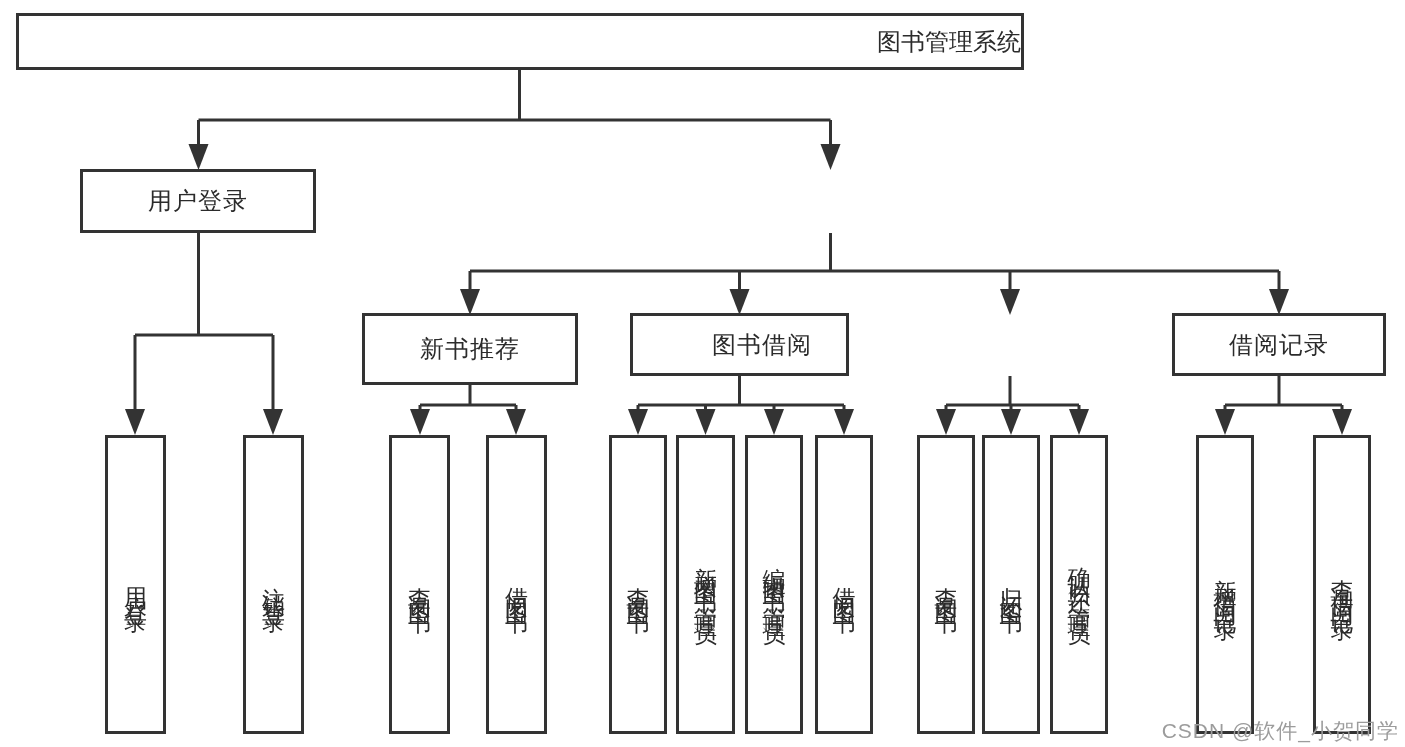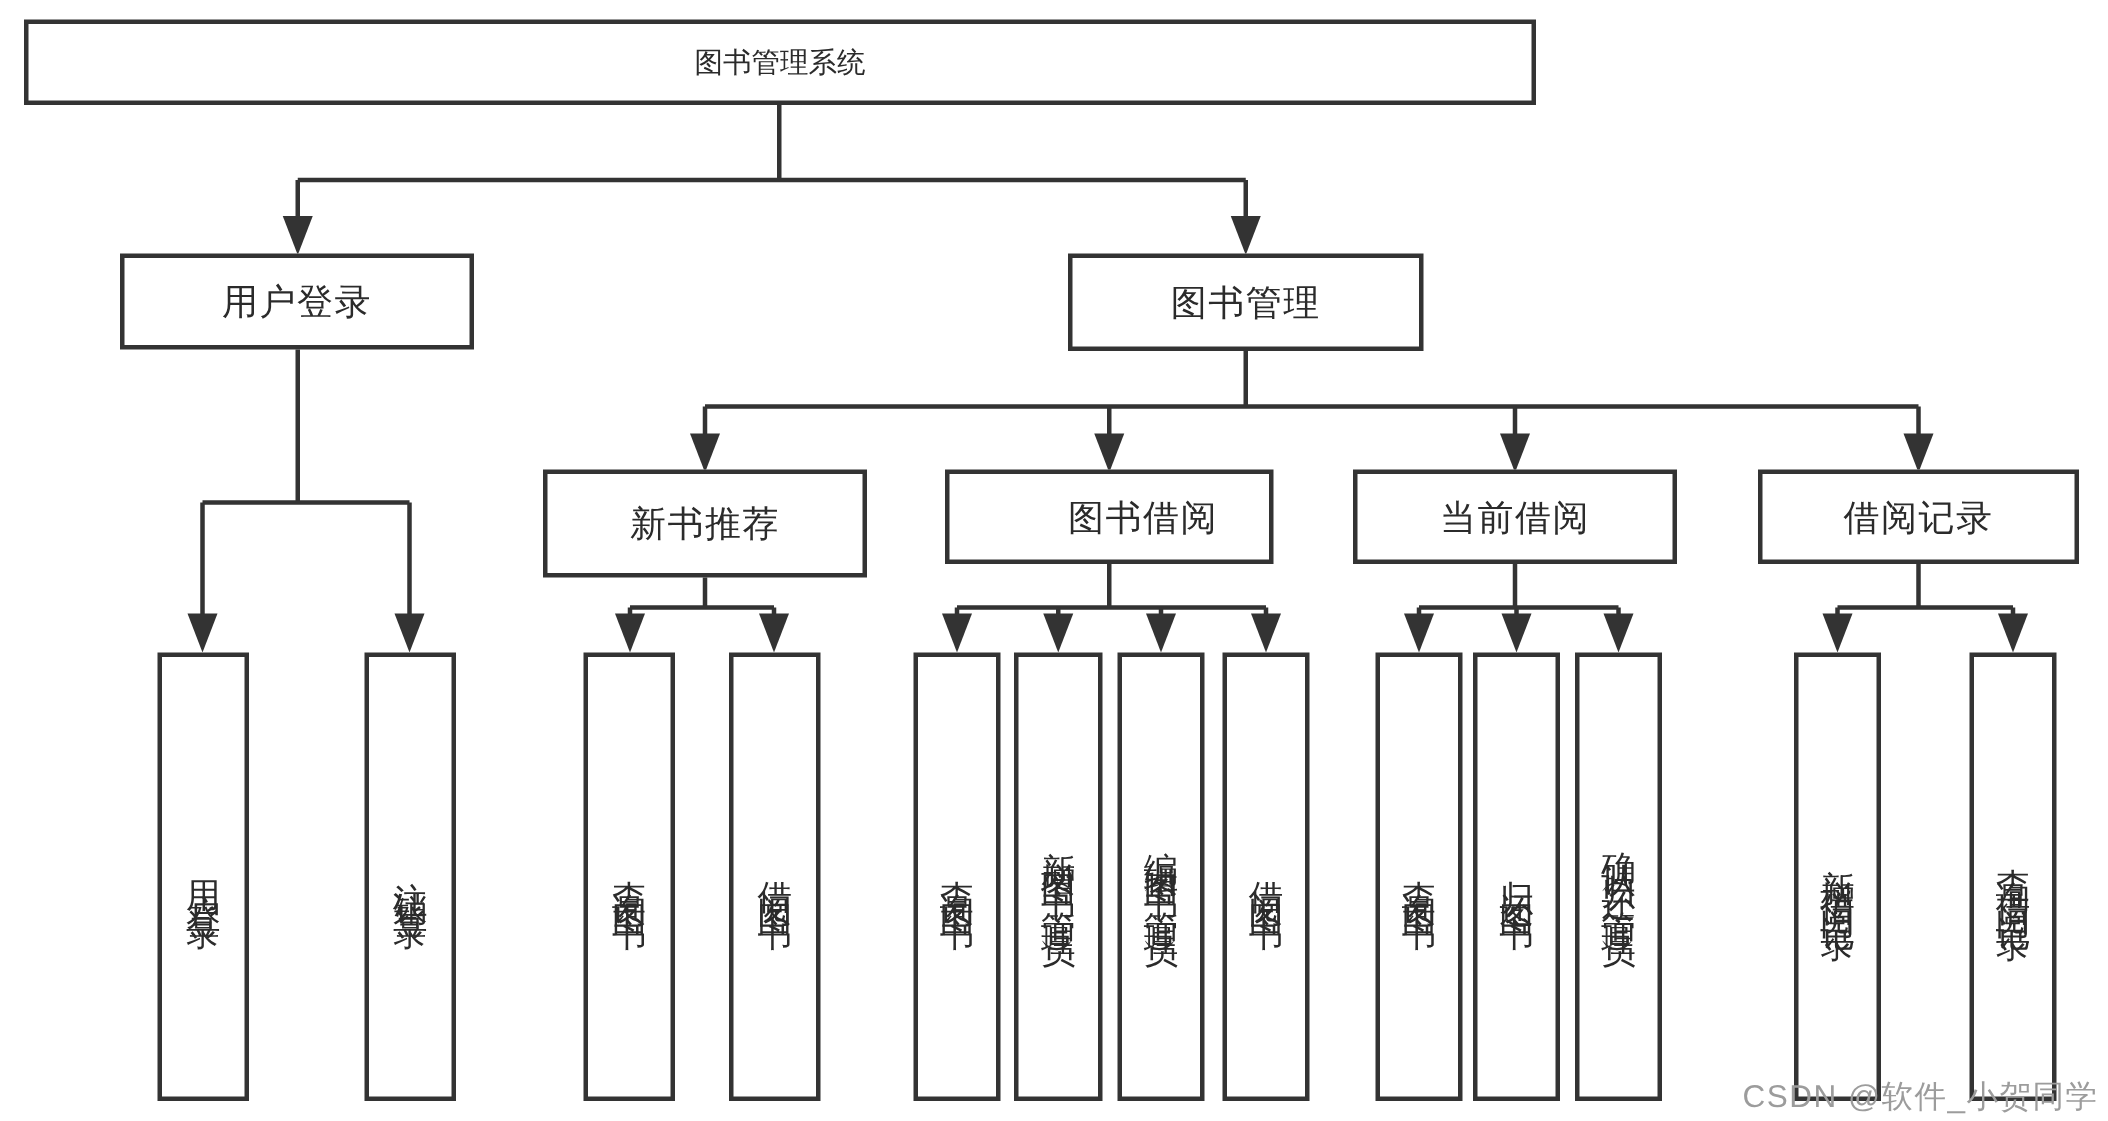--- a/index.html
+++ b/index.html
@@ -20,21 +20,21 @@
   .connectors polygon{fill:var(--line);stroke:none;}
   .node{
     position:absolute;
     box-sizing:border-box;
     border:3px solid var(--line);
     background:#fff;
     display:flex;align-items:center;justify-content:center;
     text-align:center;
   }
   .h-node{font-size:24px;letter-spacing:1px;}
-  .root-node{font-size:19px;}
+  .root-node{font-size:24px;justify-content:flex-end;}
   .leaf{top:435px;height:299px;}
   .leaf .vtext{
     writing-mode:vertical-rl;
     text-orientation:mixed;
     font-size:23px;
     letter-spacing:8px;
     line-height:1;
     white-space:nowrap;
   }
   .watermark{
@@ -87,32 +87,26 @@
     <polygon points="1332,409 1352,409 1342,435"></polygon>
   </svg>
 
   <div class="node root-node" style="left:16px;top:13px;width:1008px;height:57px;">
     <span>图书管理系统</span>
   </div>
 
   <div class="node h-node" style="left:80px;top:169px;width:236px;height:64px;">
     <span>用户登录</span>
   </div>
-  <div class="node h-node" style="left:712px;top:169px;width:237px;height:65px;">
-    <span>图书管理</span>
-  </div>
 
   <div class="node h-node" style="left:362px;top:313px;width:216px;height:72px;">
     <span>新书推荐</span>
   </div>
   <div class="node h-node" style="left:630px;top:313px;width:219px;height:63px;padding-left:45px;">
     <span>图书借阅</span>
-  </div>
-  <div class="node h-node" style="left:902px;top:313px;width:216px;height:63px;">
-    <span>当前借阅</span>
   </div>
   <div class="node h-node" style="left:1172px;top:313px;width:214px;height:63px;">
     <span>借阅记录</span>
   </div>
 
   <div class="node leaf" style="left:105px;width:61px;">
     <span class="vtext">用户登录</span>
   </div>
   <div class="node leaf" style="left:243px;width:61px;">
     <span class="vtext">注销登录</span>

